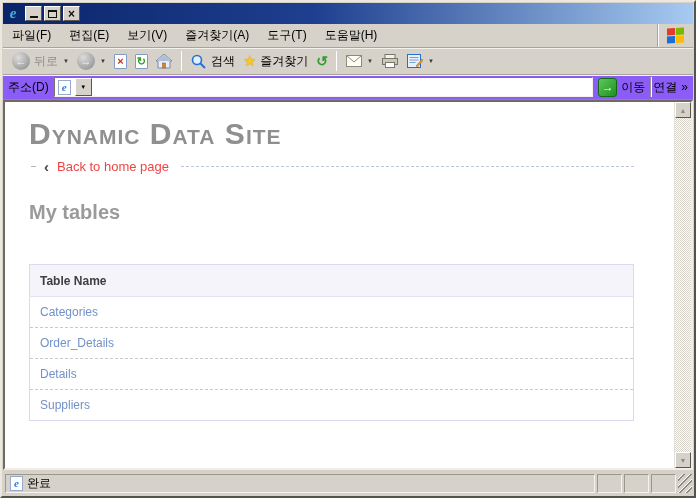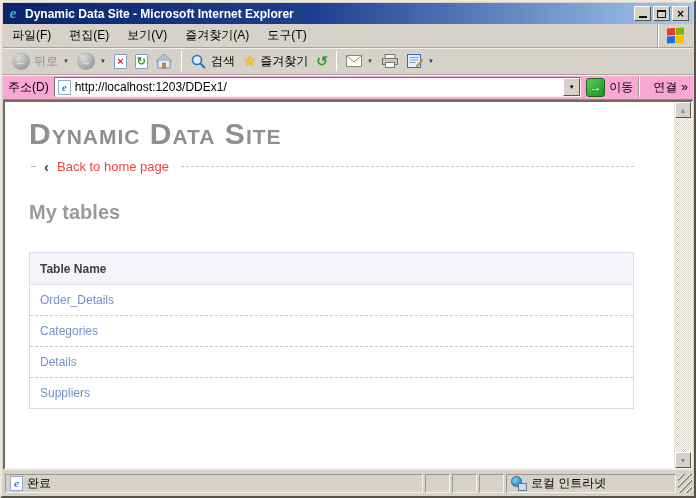--- a/index.html
+++ b/index.html
@@ -61,53 +61,53 @@
   .doc-icon { width:13px; height:15px; background:#fff; border:1px solid #7f9cc4; border-radius:1px;
     display:flex; align-items:center; justify-content:center; font-weight:bold; }
   .stop-x { color:#d22a1e; font-size:11px; line-height:1; font-weight:bold; }
   .refresh-g { color:#2f9e2f; font-size:11px; line-height:1; font-weight:bold; }
   .search-glass { color:#2a6fd0; }
   .star-icon { color:#f8c821; font-size:15px; text-shadow:0 0 1px #b8860b; }
   .history-icon { color:#2f9e2f; font-size:14px; font-weight:bold; }
 
   
   .addressbar { height:25px; flex:0 0 25px; display:flex; align-items:center; gap:5px; padding:0 5px;
-    border-bottom:1px solid #8f8b81; box-shadow:0 1px 0 #f4f2ec inset; background:#f9a8d4; }
+    border-bottom:1px solid #8f8b81; box-shadow:0 1px 0 #f4f2ec inset; background:#8b5cf6; }
   .addr-label { white-space:nowrap; }
   .addr-combo { flex:1; height:20px; background:#fff; border:1px solid;
     border-color:#7a766c #f4f2ec #f4f2ec #7a766c; display:flex; align-items:center; padding-left:3px; gap:4px; }
   .page-e { width:13px; height:15px; background:#fff; border:1px solid #98a8c8;
     display:flex; align-items:center; justify-content:center;
     font-family:"Liberation Serif",serif; font-style:italic; font-weight:bold; color:#2a7de0; font-size:11px; flex:0 0 13px; }
   .addr-url { flex:1; font-size:12px; color:#000; white-space:nowrap; overflow:hidden; }
   .combo-drop { width:17px; height:18px; background:#d6d2c9; border:1px solid;
     border-color:#fff #5a564e #5a564e #fff; display:flex; align-items:center; justify-content:center; font-size:6px; }
   .go-group { display:flex; align-items:center; gap:4px; }
   .go-btn { width:19px; height:19px; border-radius:3px;
     background:linear-gradient(135deg,#5cc95c,#1e8f1e); border:1px solid #0f6c0f;
     color:#fff; font-weight:bold; display:flex; align-items:center; justify-content:center; font-size:12px; }
-  .links-group { display:flex; align-items:center; gap:4px; padding-left:14px;
+  .links-group { display:flex; align-items:center; gap:4px; padding-left:2px;
     border-left:1px solid #9a968c; box-shadow:1px 0 0 #fff inset; height:20px; }
 
   
   .content { flex:1; display:flex; background:#fff; border:2px solid;
     border-color:#6f6b60 #f1eee8 #f1eee8 #6f6b60; overflow:hidden;gap:20px; }
   .page-area { flex:1; padding:15px 20px 0 24px; overflow:hidden; }
 
   .site-title { font-size:30px; font-variant:small-caps; font-weight:bold; letter-spacing:1px;
     color:#8f8f8f; line-height:1.1; }
   .back-row { display:flex; align-items:center; margin-top:9px; font-size:13px; }
   .lead-dash { width:5px; border-top:1px solid #b0b6c8; margin:0 8px 0 2px; }
   .back-chevron { color:#4a4a4a; font-weight:bold; font-size:15px; line-height:1; margin-right:8px; }
   .back-link { color:#ef4444; text-decoration:none; }
   .dash-fill { flex:1; border-top:1px dashed #bcc6dc; margin-left:12px; height:0; }
 
   .section-heading { margin-top:27px; font-size:20px; font-weight:bold; color:#9a9a9a; letter-spacing:0; }
 
-  .tables-table { width:100%; margin-top:28px; border-collapse:collapse; border:1px solid #dadaee; font-size:12px; }
+  .tables-table { width:100%; margin-top:40px; border-collapse:collapse; border:1px solid #dadaee; font-size:12px; }
   .tables-table th { background:#f4f4fa; text-align:left; font-weight:bold; color:#3f3f3f;
     padding:9px 10px 8px 10px; border-bottom:1px solid #e2e2f2; }
   .tables-table td { padding:8px 10px; }
   .tables-table tr + tr td { border-top:1px dashed #c9c9c9; }
   .tables-table a { color:#7291c8; text-decoration:none; }
 
   
   .vscroll { flex:0 0 17px; display:flex; flex-direction:column; border-left:1px solid #e4e1d9; }
   .sbtn { flex:0 0 16px; background:#d6d2c9; border:1px solid;
     border-color:#fff #5a564e #5a564e #fff; display:flex; align-items:center; justify-content:center;
@@ -132,41 +132,41 @@
   .grip { width:14px; height:19px;
     background:repeating-linear-gradient(135deg, transparent 0 3px, #fff 3px 4px, #8d897e 4px 5px); }
 </style>
 </head>
 <body>
 
 <div class="window">
 
   <div class="titlebar">
     <span class="ie-logo">e</span>
-    <span class="title">Dynamic Data Site - Microsoft Internet Explorer</span>
     <span class="win-controls">
       <span class="wbtn">
           <span class="glyph-min"></span>
         </span>
       <span class="wbtn">
           <span class="glyph-max"></span>
         </span>
       <span class="wbtn">
           <span class="glyph-close">×</span>
         </span>
     </span>
   </div>
 
   <div class="menubar">
     <div class="menu-items">
       <span class="menu-item">파일(F)</span>
       <span class="menu-item">편집(E)</span>
       <span class="menu-item">보기(V)</span>
       <span class="menu-item">즐겨찾기(A)</span>
       <span class="menu-item">도구(T)</span>
+      <span class="menu-item">도움말(H)</span>
     </div>
     <div class="throbber-box">
       <div class="winflag">
           <div></div>
           <div></div>
           <div></div>
           <div></div>
         </div>
     </div>
   </div>
@@ -247,21 +247,20 @@
           </svg>
       </span>
       <span class="caret">▼</span>
     </span>
   </div>
 
   <div class="addressbar">
     <span class="addr-label">주소(D)</span>
     <span class="addr-combo">
       <span class="page-e">e</span>
-      <span class="addr-url">http://localhost:1203/DDEx1/</span>
       <span class="combo-drop">
           <span>▼</span>
         </span>
     </span>
     <span class="go-group">
       <span class="go-btn">→</span>
       <span>이동</span>
     </span>
     <span class="links-group">
       <span>연결</span>
@@ -280,24 +279,24 @@
       </div>
       <div class="section-heading">My tables</div>
       <table class="tables-table">
         <thead>
           <tr>
               <th>Table Name</th>
             </tr>
         </thead>
         <tbody>
           <tr>
+              <td><a href="#">Categories</a></td>
+            </tr>
+          <tr>
               <td><a href="#">Order_Details</a></td>
-            </tr>
-          <tr>
-              <td><a href="#">Categories</a></td>
             </tr>
           <tr>
               <td><a href="#">Details</a></td>
             </tr>
           <tr>
               <td><a href="#">Suppliers</a></td>
             </tr>
         </tbody>
       </table>
     </div>
@@ -313,23 +312,16 @@
   </div>
 
   <div class="statusbar">
     <span class="pane pane-main">
       <span class="page-e">e</span>
       <span>완료</span>
     </span>
     <span class="pane pane-small"></span>
     <span class="pane pane-small"></span>
     <span class="pane pane-small"></span>
-    <span class="pane pane-zone">
-      <span class="zone-icon">
-        <span class="zone-globe"></span>
-          <span class="zone-pc"></span>
-      </span>
-      <span>로컬 인트라넷</span>
-    </span>
     <span class="grip"></span>
   </div>
 
 </div>
 
 </body></html>

